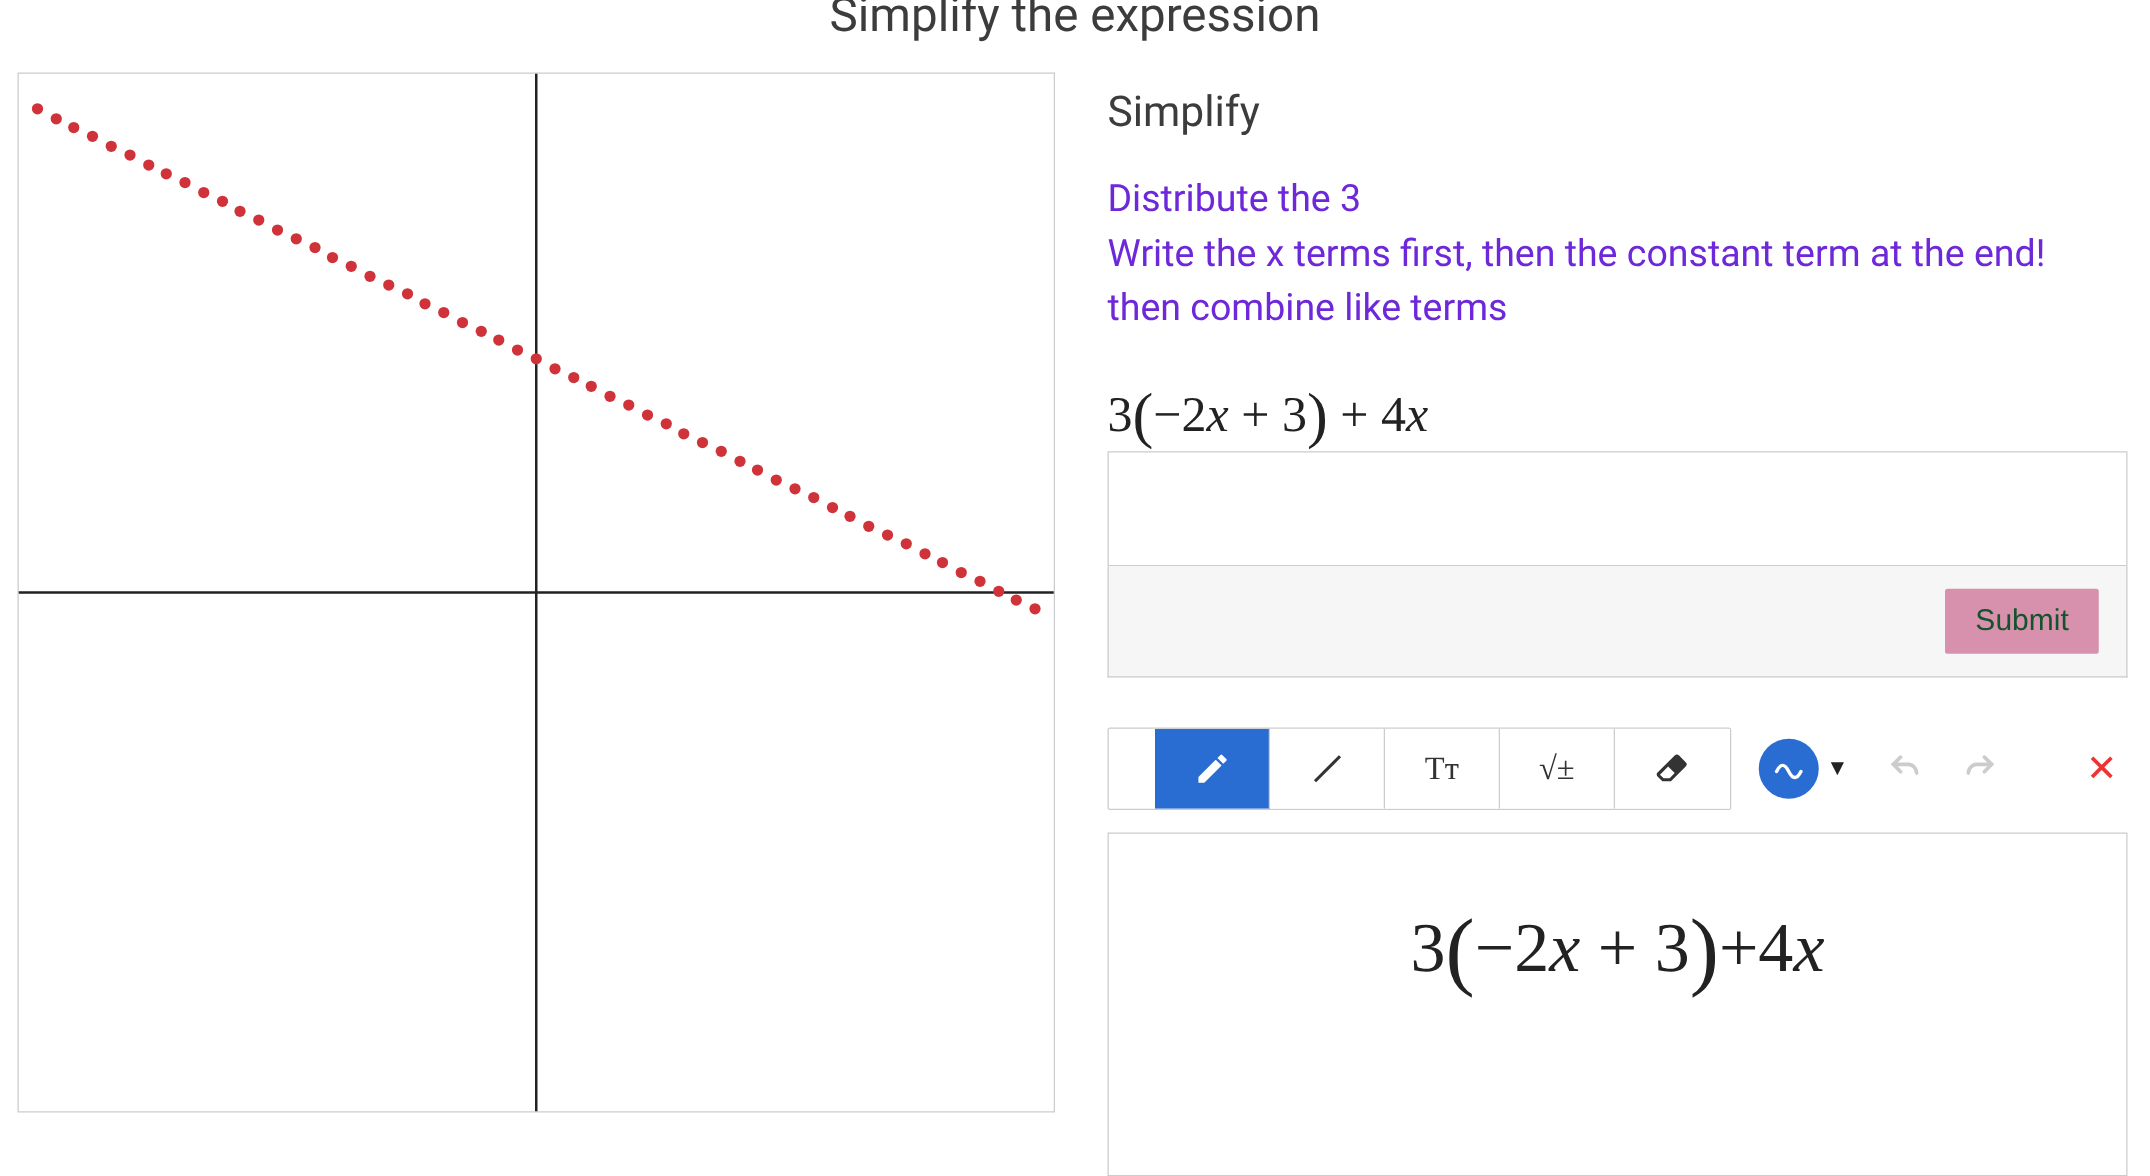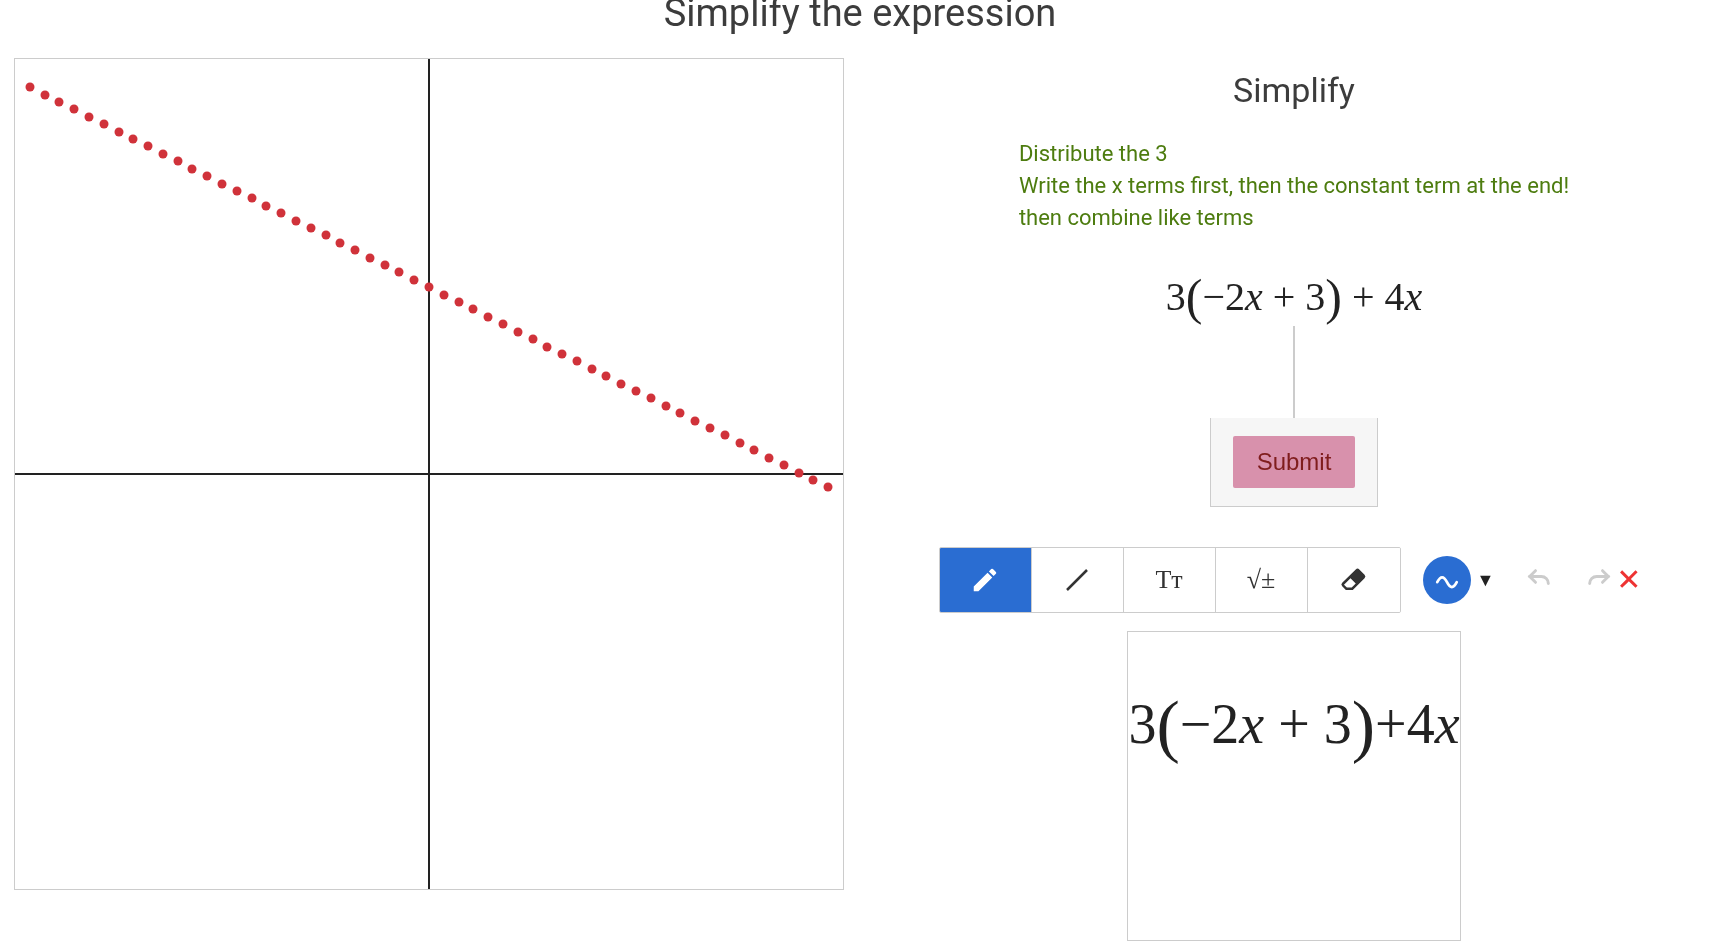--- a/index.html
+++ b/index.html
@@ -65,32 +65,31 @@
     background: #d0323a;
     transform: translate(-50%, -50%);
   }
 
   .right-pane {
     flex: 1;
     padding-left: 42px;
     padding-right: 4px;
     display: flex;
     flex-direction: column;
-    align-items: center;
   }
   .heading2 {
     font-size: 34px;
     color: #3c3c3c;
     margin: 12px 0 28px 0;
     font-weight: 400;
   }
   .instructions {
-    font-size: 22px;
+    font-size: 30px;
     line-height: 1.45;
-    color: #4d7c0f;
+    color: #6d28d9;
   }
   .expr {
     font-family: "Times New Roman", Georgia, serif;
     font-size: 40px;
     margin-top: 34px;
     color: #222;
   }
   .expr .xvar { font-style: italic; }
   .big-paren { font-size: 50px; vertical-align: -4px; }
 
@@ -102,41 +101,42 @@
   .submit-row {
     border: 1px solid #ccc;
     border-top: none;
     background: #f6f6f6;
     display: flex;
     justify-content: flex-end;
     padding: 18px 22px;
   }
   .submit-btn {
     background: #d891ac;
-    color: #7f1d1d;
+    color: #14532d;
     border: none;
     font-size: 24px;
     padding: 12px 24px;
     border-radius: 2px;
     cursor: pointer;
   }
 
   .toolbar {
     margin-top: 40px;
     display: flex;
     align-items: center;
     gap: 0;
     height: 66px;
   }
   .tool-group {
     display: flex;
     border: 1px solid #ccc;
     height: 66px;
     border-radius: 2px;
     overflow: hidden;
+    padding-left: 37px;
   }
   .tool-btn {
     width: 92px;
     height: 100%;
     display: flex;
     align-items: center;
     justify-content: center;
     background: #fff;
     cursor: pointer;
     border-right: 1px solid #ccc;

